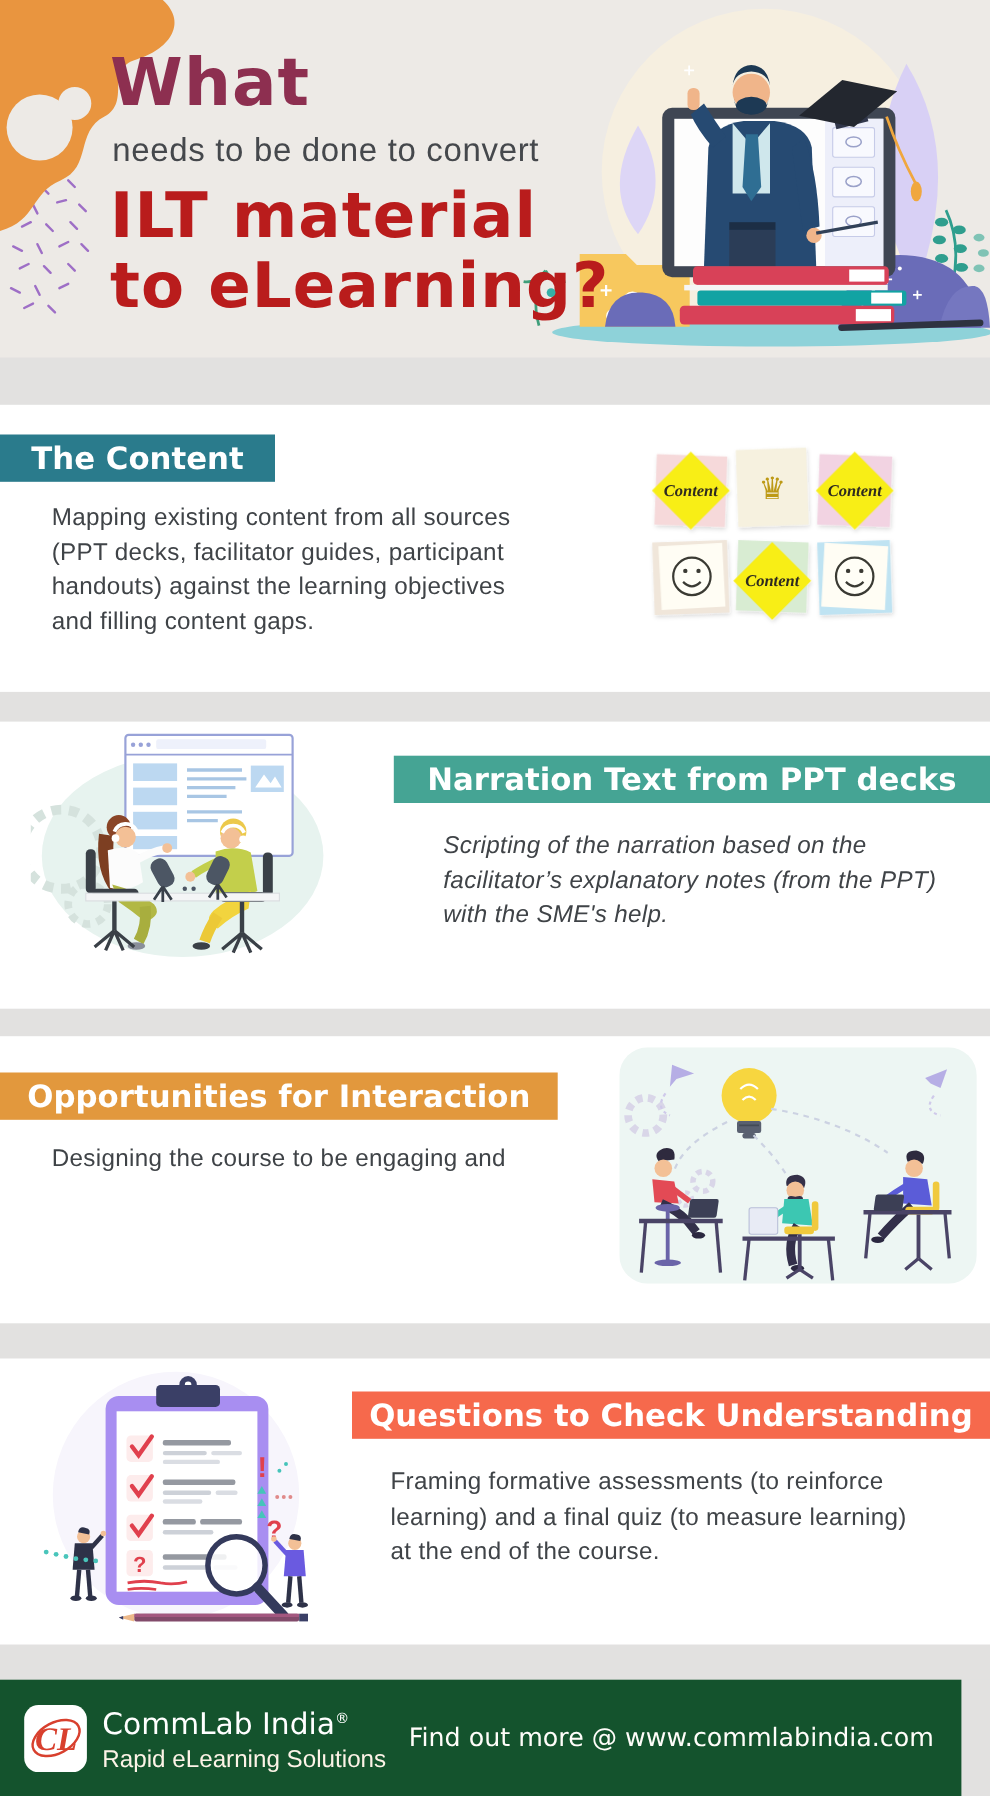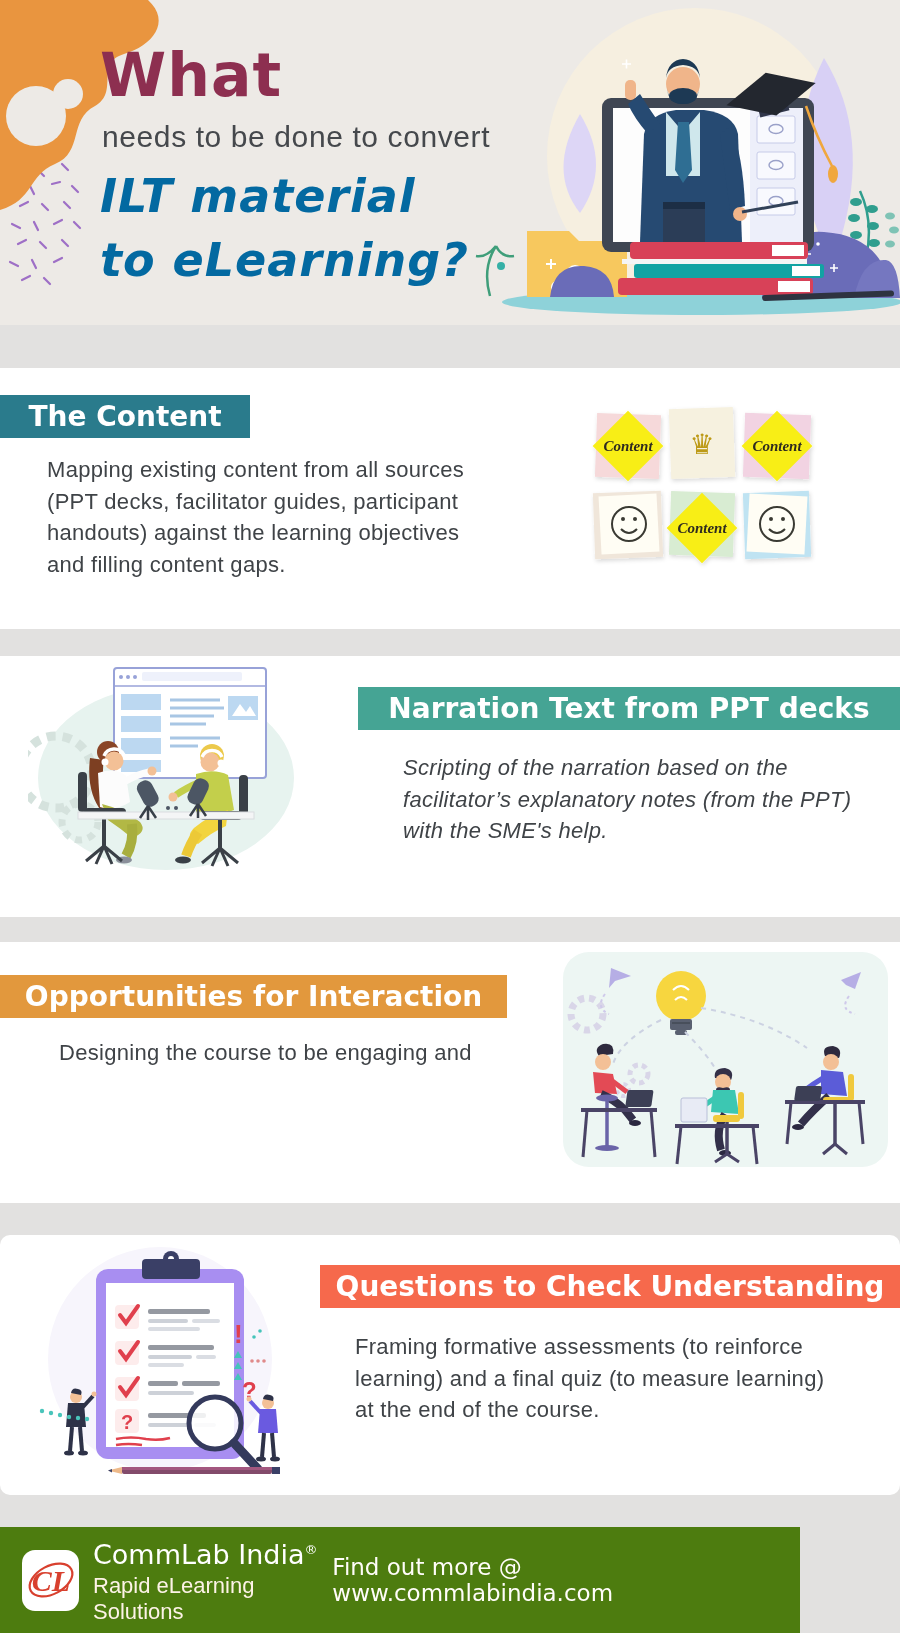--- a/index.html
+++ b/index.html
@@ -4,45 +4,45 @@
 <style>
   html,body{margin:0;padding:0;}
   body{width:900px;font-family:"Liberation Sans",sans-serif;background:#e2e1e0;}
   .page{position:relative;width:900px;height:1633px;overflow:hidden;background:#e2e1e0;}
 
   
   .hdr{position:relative;width:900px;height:325px;background:#edeae6;overflow:hidden;}
   .band{width:900px;background:#e2e1e0;}
   .b1{height:43px}.b2{height:27px}.b3{height:25px}.b4{height:32px}.b5{height:32px}
   .card{position:relative;width:900px;height:261px;background:#ffffff;overflow:visible;}
-  .card4{height:260px;border-radius:10px;}
-  .footer{position:relative;width:800px;height:106px;background:#4d7c0f;display:flex;align-items:center;padding:0 25px 0 22px;box-sizing:border-box;}
+  .card4{height:260px;}
+  .footer{position:relative;width:874px;height:106px;background:#14532d;display:flex;align-items:center;padding:0 25px 0 22px;box-sizing:border-box;}
 
   
   .titleblock{position:absolute;left:100px;top:40px;z-index:3;}
   .t-what{font-family:"DejaVu Sans",sans-serif;font-weight:700;font-size:60px;color:#8d2f50;letter-spacing:1px;}
   .t-sub{font-size:30px;color:#45484c;letter-spacing:.6px;margin:10px 0 10px 2px;}
-  .t-main{font-family:"DejaVu Sans",sans-serif;font-weight:700;font-size:46px;line-height:64px;color:#0369a1;letter-spacing:1px;font-style:italic;}
+  .t-main{font-family:"DejaVu Sans",sans-serif;font-weight:700;font-size:57px;line-height:64px;color:#b91c1c;letter-spacing:1px;}
   .teal-dot{position:absolute;left:497px;top:262px;width:8px;height:8px;border-radius:50%;background:#35b0a6;z-index:3;}
 
   .blob{position:absolute;left:0;top:0;z-index:2;}
   .confetti{position:absolute;left:4px;top:140px;z-index:1;}
   .hero{position:absolute;left:462px;top:6px;z-index:1;}
 
   
   .bar{position:absolute;height:43px;color:#fff;font-family:"DejaVu Sans",sans-serif;font-weight:700;font-size:28px;line-height:44px;text-align:center;white-space:nowrap;z-index:2;}
   .card1 .bar{top:27px;left:0;width:250px;background:#2a7b8c;}
   .card2 .bar{top:31px;left:358px;width:542px;background:#45a494;}
   .card3 .bar{top:33px;left:0;width:507px;background:#e2983d;}
   .card4 .bar{top:30px;left:320px;width:580px;background:#f6694c;}
 
   .para{position:absolute;font-size:22px;line-height:31.5px;letter-spacing:.3px;color:#3f4347;white-space:nowrap;z-index:2;}
   .card1 .para{left:47px;top:86px;}
   .card2 .para{left:403px;top:96px;font-style:italic;}
-  .card3 .para{left:47px;top:95px;margin-left:12px;}
+  .card3 .para{left:47px;top:95px;}
   .card4 .para{left:355px;top:96px;}
 
   .illus{position:absolute;z-index:1;}
   .sticky-pos{left:558px;top:34px;}
   .pod-pos{left:28px;top:4px;}
   .idea-pos{left:563px;top:10px;}
   .clip-pos{left:30px;top:6px;}
 
   
   .logo-box{width:57px;height:61px;background:#fff;border-radius:13px;display:flex;align-items:center;justify-content:center;flex:0 0 auto;}

